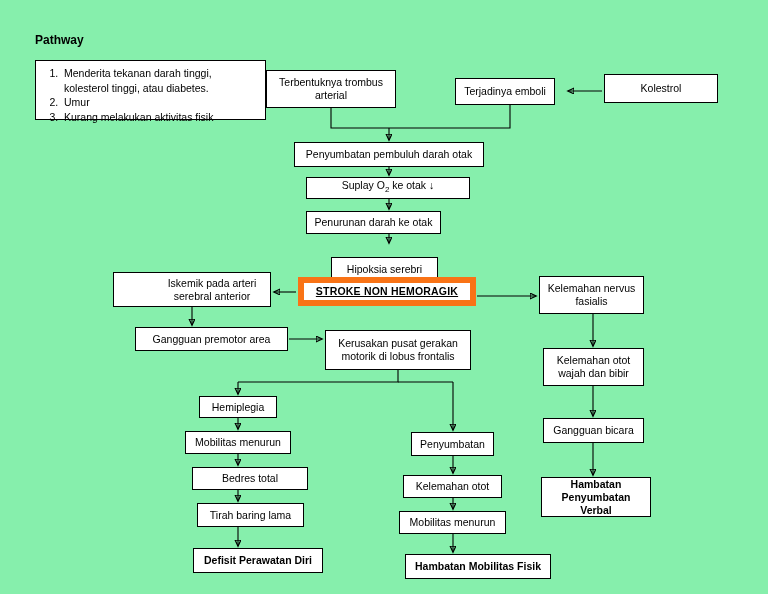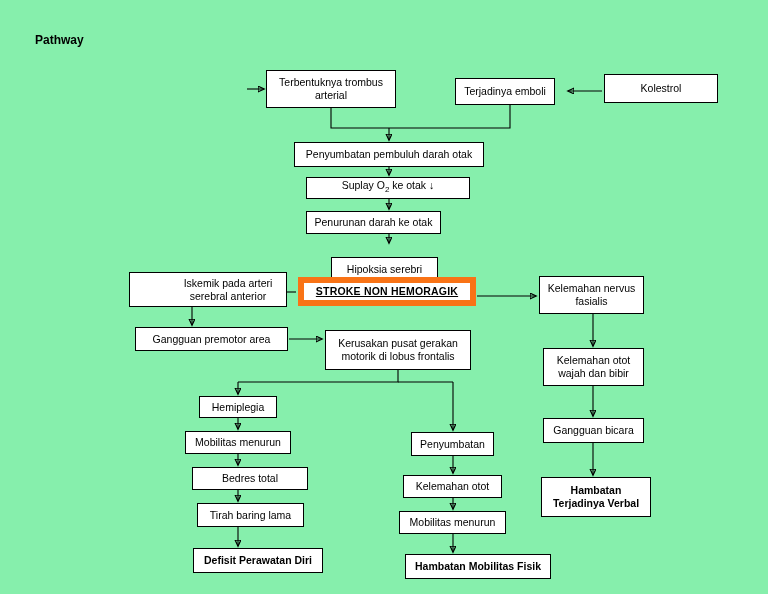--- a/index.html
+++ b/index.html
@@ -131,20 +131,27 @@
 
     <line x1="453" y1="456" x2="453" y2="473" marker-end="url(#ah)"></line>
     <line x1="453" y1="498" x2="453" y2="509" marker-end="url(#ah)"></line>
     <line x1="453" y1="534" x2="453" y2="552" marker-end="url(#ah)"></line>
 
     <line x1="593" y1="314" x2="593" y2="346" marker-end="url(#ah)"></line>
     <line x1="593" y1="386" x2="593" y2="416" marker-end="url(#ah)"></line>
     <line x1="593" y1="443" x2="593" y2="475" marker-end="url(#ah)"></line>
   </svg>
 
+  <div class="risk-list" id="risk-factors-box" style="left: 35px; top: 60px; width: 231px; height: 60px;">
+    <ol>
+        <li>Menderita tekanan darah tinggi, kolesterol tinggi, atau diabetes.</li>
+        <li>Umur</li>
+        <li>Kurang melakukan aktivitas fisik</li>
+      </ol>
+  </div>
 
   <div id="nodes-host">
       <div class="node" style="left: 266px; top: 70px; width: 130px; height: 38px;">
         <span>Terbentuknya trombus arterial</span>
       </div>
       <div class="node" style="left: 455px; top: 78px; width: 100px; height: 27px;">
         <span>Terjadinya emboli</span>
       </div>
       <div class="node" style="left: 604px; top: 74px; width: 114px; height: 29px;">
         <span>Kolestrol</span>
@@ -154,21 +161,21 @@
       </div>
       <div class="node" style="left: 306px; top: 177px; width: 164px; height: 22px;">
         <span>Suplay O<sub>2</sub> ke otak ↓</span>
       </div>
       <div class="node" style="left: 306px; top: 211px; width: 135px; height: 23px;">
         <span>Penurunan darah ke otak</span>
       </div>
       <div class="node" style="left: 331px; top: 257px; width: 107px; height: 24px;">
         <span>Hipoksia serebri</span>
       </div>
-      <div class="node" style="left: 129px; top: 272px; width: 158px; height: 35px; padding-left: 44px;">
+      <div class="node" style="left: 113px; top: 272px; width: 158px; height: 35px; padding-left: 44px;">
         <span>Iskemik pada arteri serebral anterior</span>
       </div>
       <div class="node thick" style="left: 298px; top: 277px; width: 178px; height: 29px;">
         <span>STROKE NON HEMORAGIK</span>
       </div>
       <div class="node" style="left: 539px; top: 276px; width: 105px; height: 38px;">
         <span>Kelemahan nervus fasialis</span>
       </div>
       <div class="node" style="left: 135px; top: 327px; width: 153px; height: 24px;">
         <span>Gangguan premotor area</span>
@@ -191,21 +198,21 @@
       <div class="node" style="left: 411px; top: 432px; width: 83px; height: 24px;">
         <span>Penyumbatan</span>
       </div>
       <div class="node" style="left: 192px; top: 467px; width: 116px; height: 23px;">
         <span>Bedres total</span>
       </div>
       <div class="node" style="left: 403px; top: 475px; width: 99px; height: 23px;">
         <span>Kelemahan otot</span>
       </div>
       <div class="node bold" style="left: 541px; top: 477px; width: 110px; height: 40px;">
-        <span>Hambatan Terjadinya Verbal</span>
+        <span>Hambatan Penyumbatan Verbal</span>
       </div>
       <div class="node" style="left: 197px; top: 503px; width: 107px; height: 24px;">
         <span>Tirah baring lama</span>
       </div>
       <div class="node" style="left: 399px; top: 511px; width: 107px; height: 23px;">
         <span>Mobilitas menurun</span>
       </div>
       <div class="node bold" style="left: 193px; top: 548px; width: 130px; height: 25px;">
         <span>Defisit Perawatan Diri</span>
       </div>

